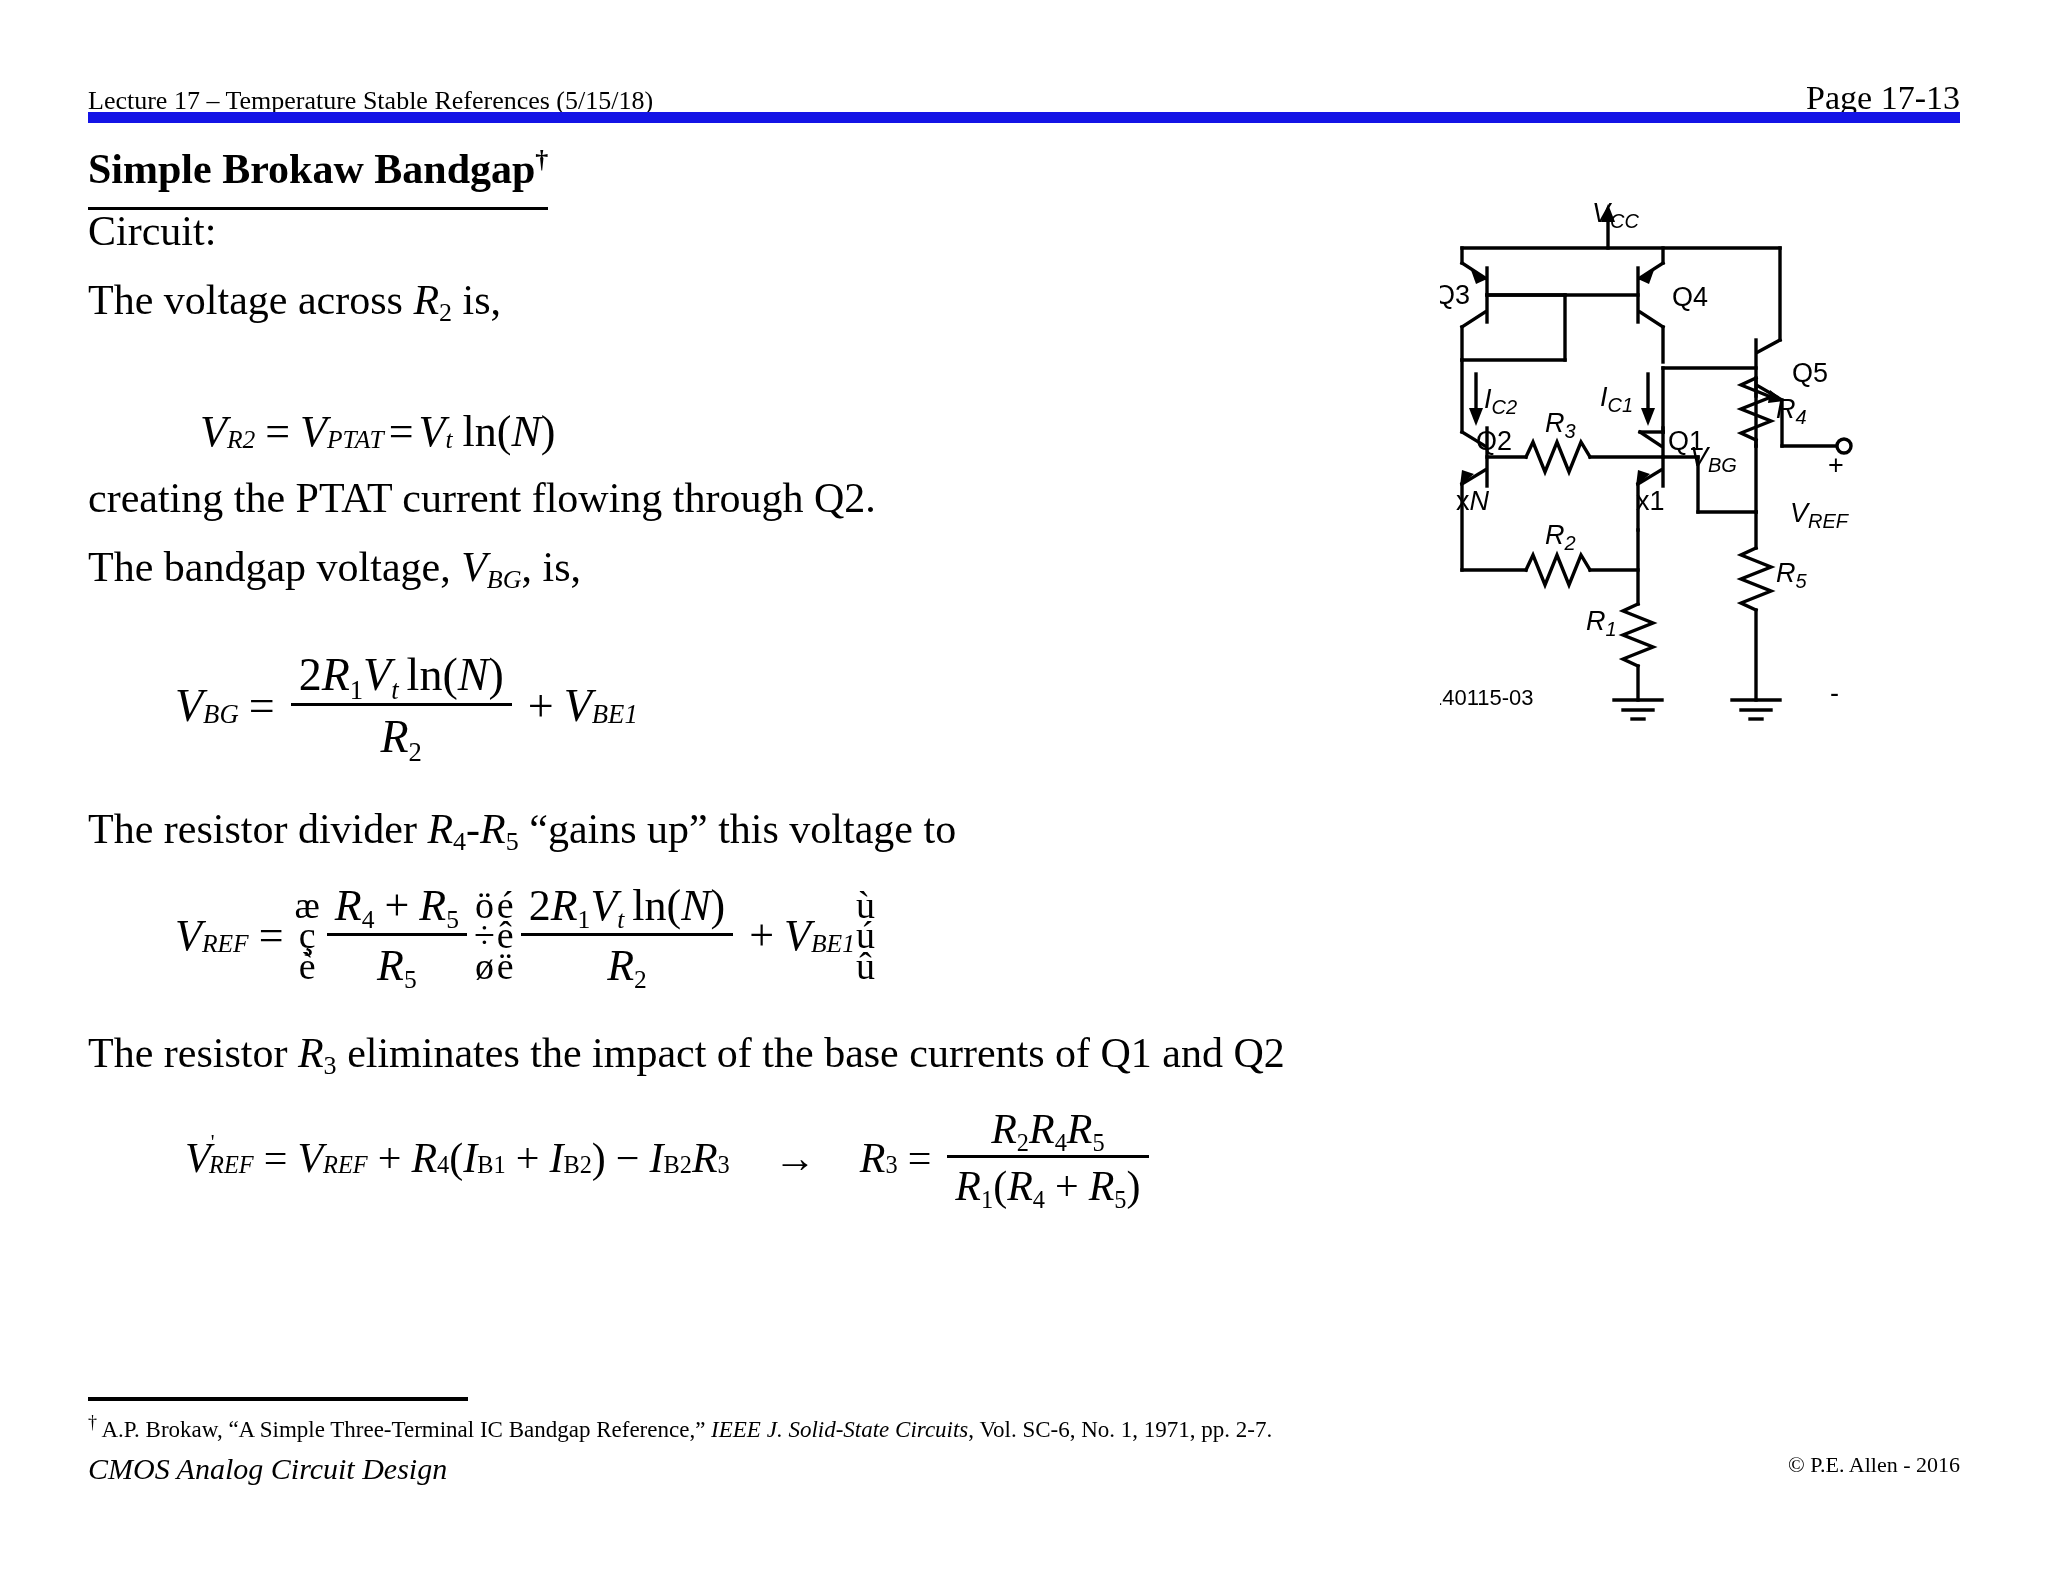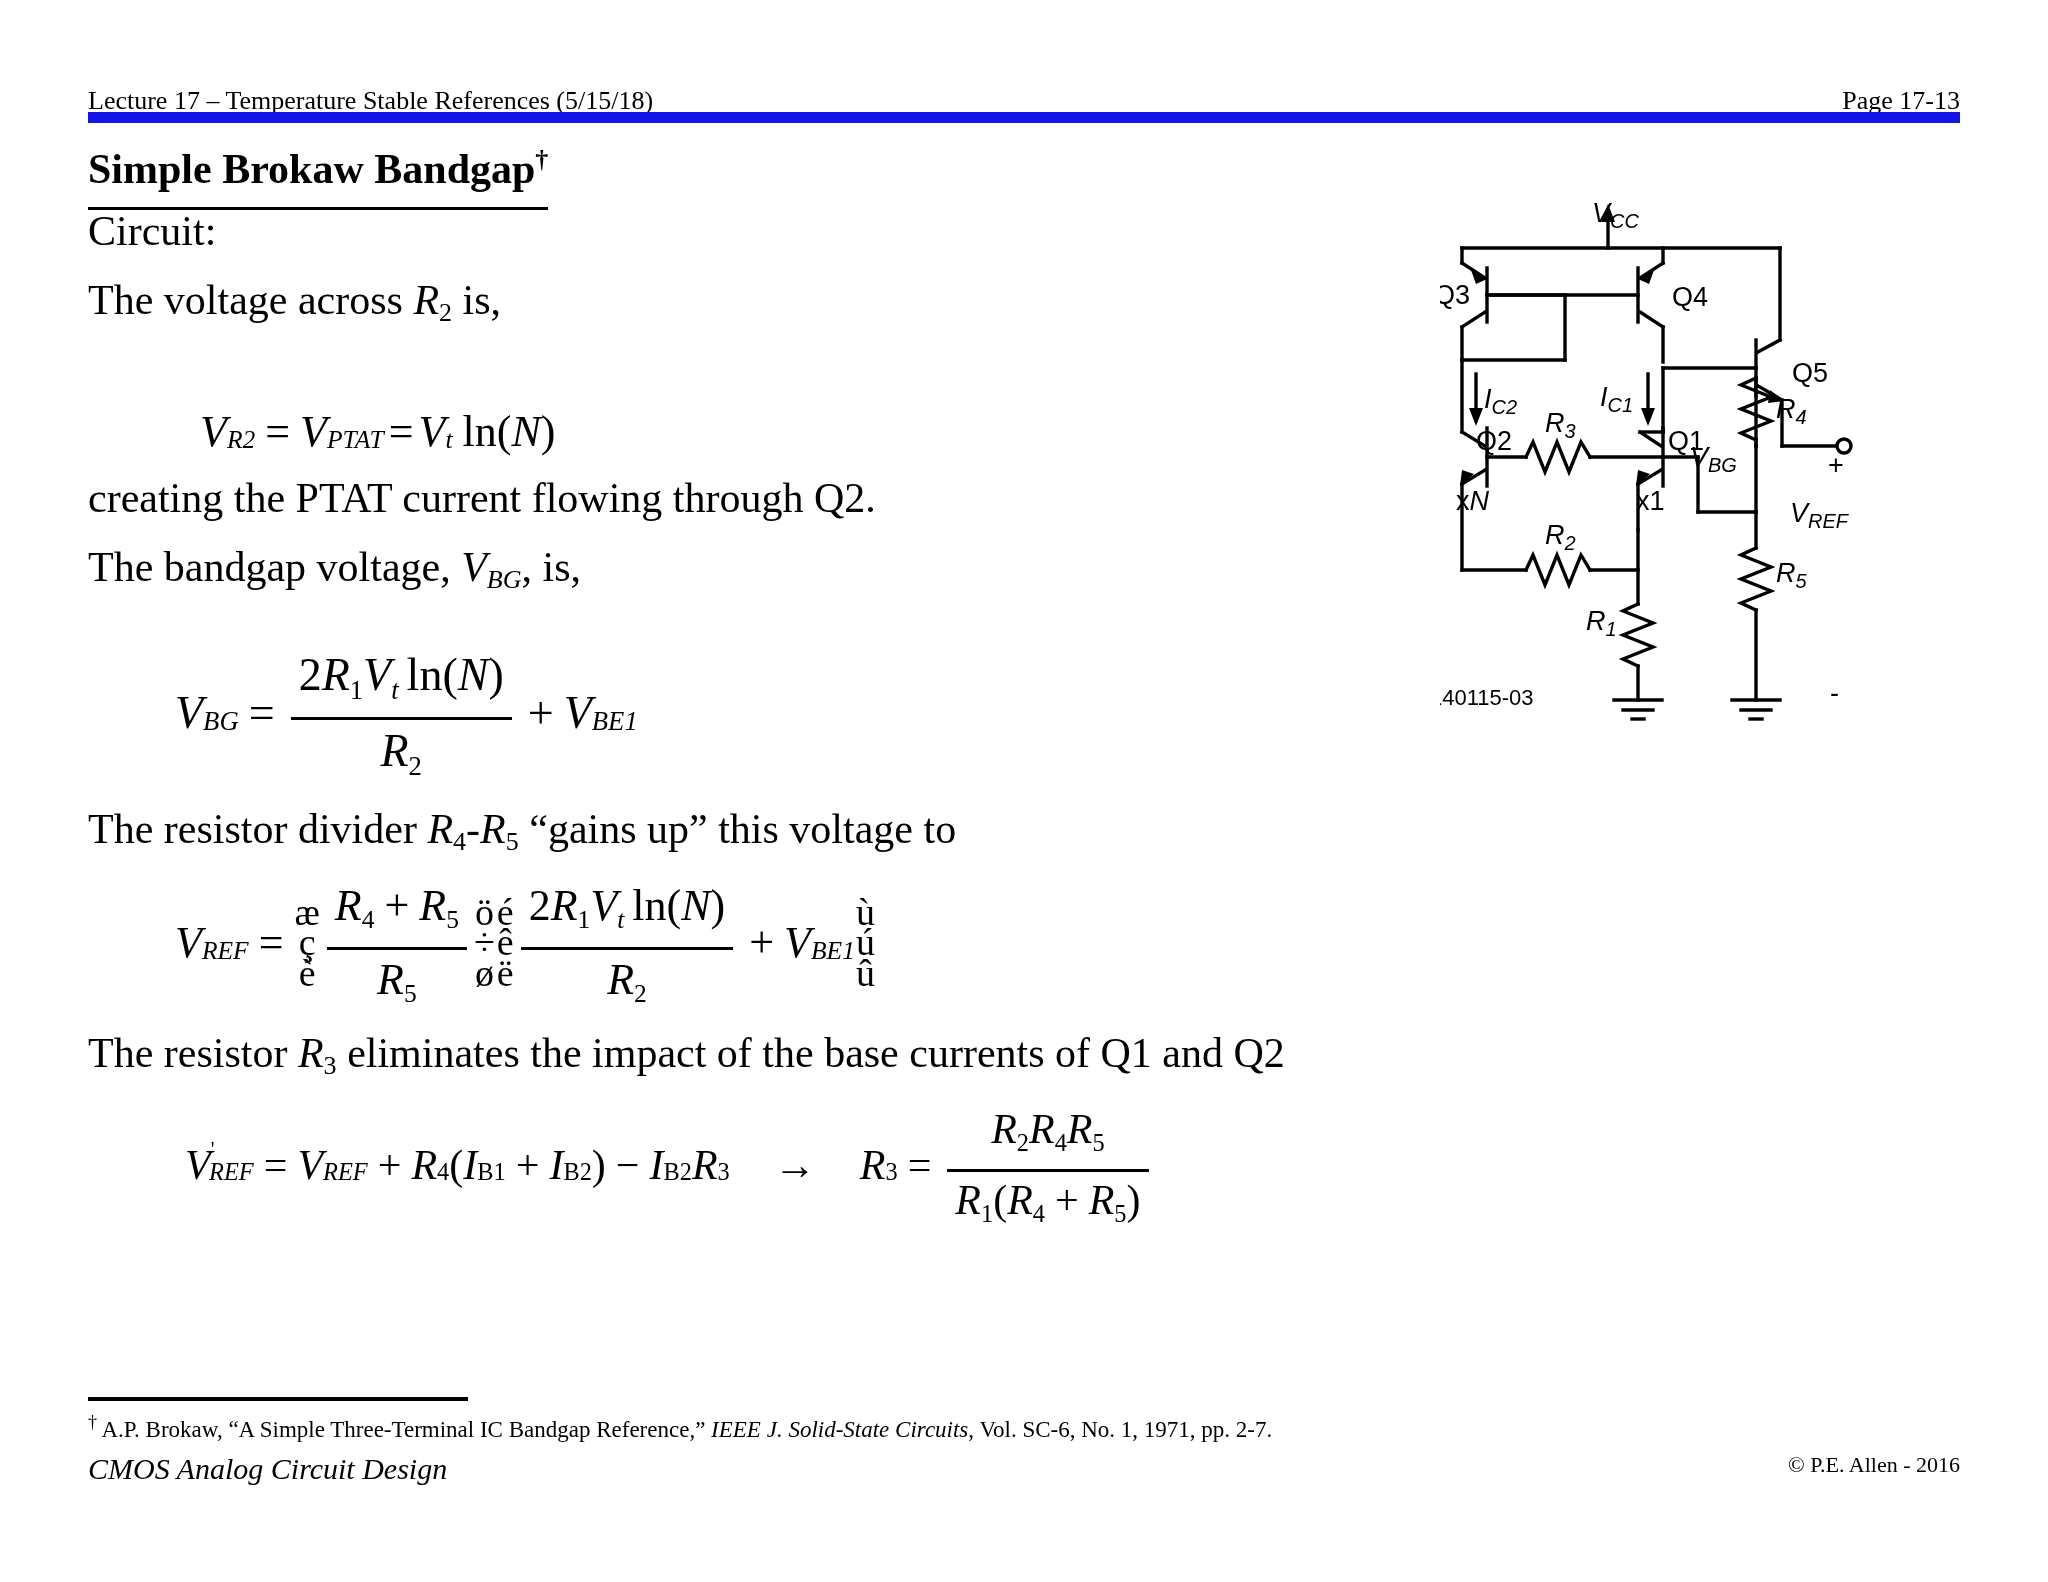--- a/index.html
+++ b/index.html
@@ -20,21 +20,21 @@
   .header {
     position: absolute;
     left: 88px;
     top: 62px;
     width: 1872px;
     display: flex;
     justify-content: space-between;
     align-items: baseline;
   }
   .header-left { font-size: 26px; margin-top: 24px; }
-  .header-right { font-size: 26px; }
+  .header-right { font-size: 34px; }
 
   .rule {
     position: absolute;
     left: 88px;
     top: 112px;
     width: 1872px;
     height: 11px;
     background: #1414e6;
   }
 
@@ -97,21 +97,21 @@
   }
 
   
   .frac {
     display: inline-flex;
     flex-direction: column;
     align-items: center;
     vertical-align: middle;
     margin: 0 6px;
   }
-  .frac .num { padding: 0 8px 16px 8px; }
+  .frac .num { padding: 0 8px 2px 8px; }
   .frac .den { padding: 4px 8px 0 8px; }
   .frac .bar {
     width: 100%;
     height: 3px;
     background: #000;
   }
 
   
   .bstack {
     display: inline-flex;

